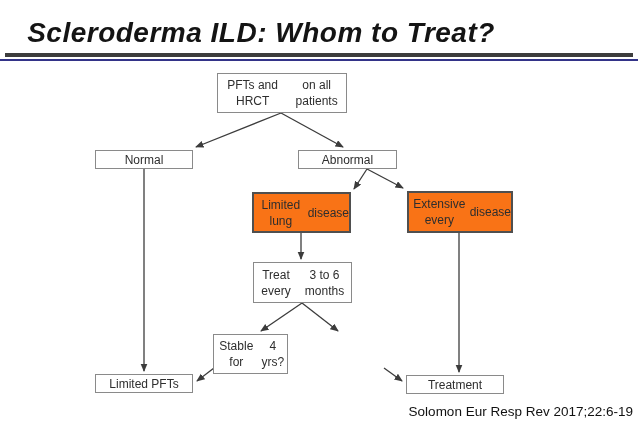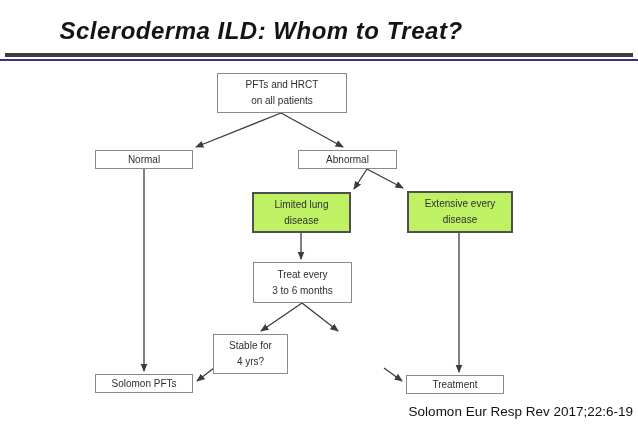--- a/index.html
+++ b/index.html
@@ -14,21 +14,21 @@
     height: 426px;
     background: #ffffff;
     overflow: hidden;
   }
   .title {
     position: absolute;
     top: 17px;
     left: 0;
     width: 522px;
     text-align: center;
-    font-size: 24px;
+    font-size: 28px;
     font-weight: bold;
     font-style: italic;
     letter-spacing: 0.5px;
     color: #141414;
     white-space: nowrap;
   }
   .rule-thick {
     position: absolute;
     top: 53px;
     left: 5px;
@@ -51,30 +51,30 @@
     width: 638px;
     height: 426px;
     pointer-events: none;
   }
   .node {
     position: absolute;
     box-sizing: border-box;
     background: #ffffff;
     border: 1px solid #8a8a8a;
     display: flex;
-    flex-direction: column;
+    flex-direction: row;
     align-items: center;
     justify-content: center;
     text-align: center;
-    font-size: 10px;
+    font-size: 12px;
     line-height: 16px;
     color: #2e2e2e;
   }
   .node.shaded {
-    background: #bef264;
+    background: #f97316;
     border: 2px solid #4f4f4f;
   }
   .citation {
     position: absolute;
     top: 404px;
     right: 5px;
     font-size: 13.5px;
     color: #111111;
     white-space: nowrap;
   }
@@ -135,21 +135,21 @@
     <div>3 to 6 months</div>
   </div>
 
   <div class="node plain" style="left:213px;top:334px;width:75px;height:40px">
     <div>Stable for</div>
     <div>4 yrs?</div>
   </div>
 
 
   <div class="node plain" style="left:95px;top:374px;width:98px;height:19px">
-    <div>Solomon PFTs</div>
+    <div>Limited PFTs</div>
   </div>
 
   <div class="node plain" style="left:406px;top:375px;width:98px;height:19px">
     <div>Treatment</div>
   </div>
 
   <div class="citation">Solomon Eur Resp Rev 2017;22:6-19</div>
 
 </div>
 

